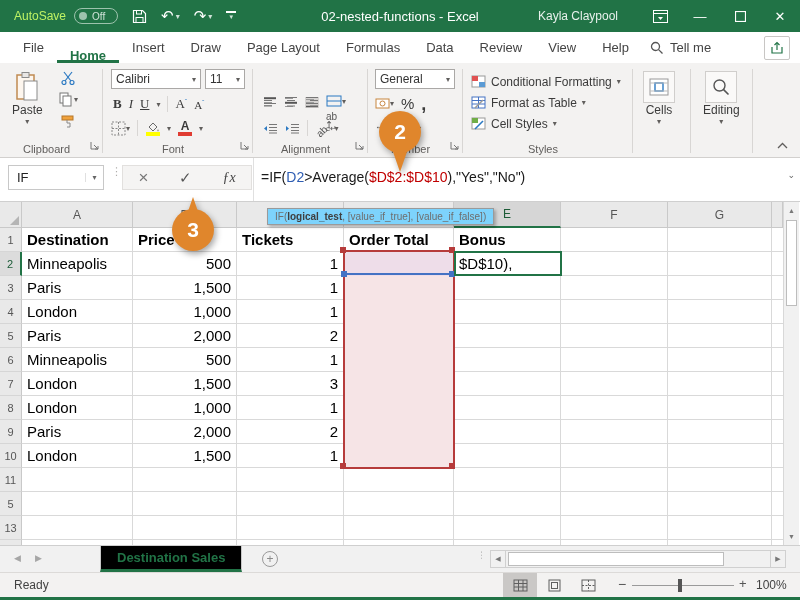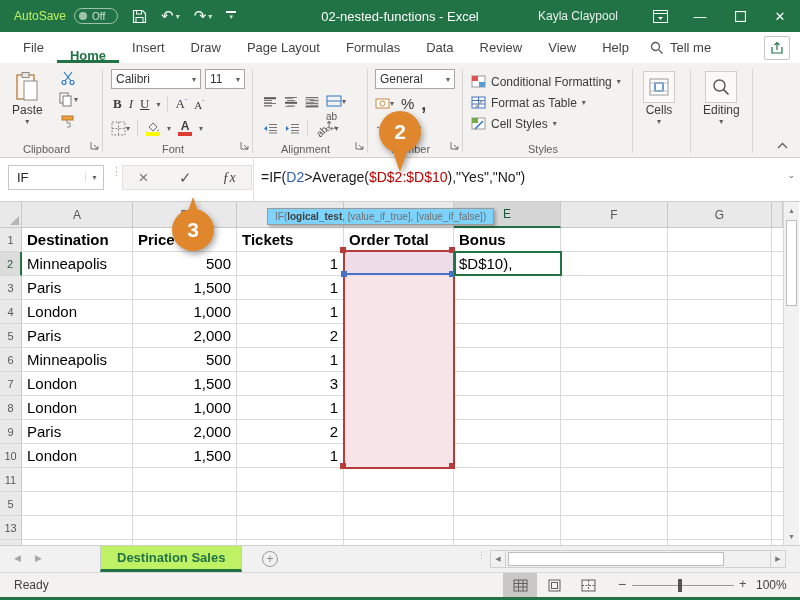--- a/index.html
+++ b/index.html
@@ -92,21 +92,21 @@
 
   
   .vscroll { position:absolute; left:783px; top:202px; width:16px; height:343px; background:#f1f1f1; border-left:1px solid #d8d8d8; }
   .vs-btn { height:17px; display:flex; align-items:center; justify-content:center; color:#787878; font-size:7px; background:#f1f1f1; }
   .vs-thumb { position:absolute; left:2px; top:18px; width:11px; height:86px; background:#fff; border:1px solid #bdbdbd; }
   .vs-down { position:absolute; bottom:0; left:0; right:0; }
 
   
   .tabsbar { position:absolute; left:0; top:545px; width:800px; height:27px; background:#f1f1f1; border-top:1px solid #cfcfcf; }
   .tab-nav { position:absolute; left:14px; top:7px; color:#a6a6a6; font-size:9px; letter-spacing:14px; }
-  .sheet-tab { position:absolute; left:100px; top:0; height:26px; background:#bef264; border-left:1px solid #c8c8c8; border-right:1px solid #c8c8c8;
+  .sheet-tab { position:absolute; left:100px; top:0; height:26px; background:#000000; border-left:1px solid #c8c8c8; border-right:1px solid #c8c8c8;
     border-bottom:3px solid #217346; padding:0 16px; display:flex; align-items:center; font-size:13px; font-weight:bold; color:#217346; }
   .newsheet { position:absolute; left:262px; top:5px; width:16px; height:16px; border:1px solid #9a9a9a; border-radius:50%;
     color:#8a8a8a; font-size:12px; display:flex; align-items:center; justify-content:center; }
   .hs-dots { position:absolute; left:477px; top:7px; color:#b0b0b0; font-size:9px; line-height:5px; }
   .hscroll { position:absolute; left:490px; top:4px; width:296px; height:18px; display:flex; align-items:center; }
   .hs-btn { width:16px; height:18px; background:#f1f1f1; border:1px solid #d0d0d0; color:#787878; font-size:7px; display:flex; align-items:center; justify-content:center; }
   .hs-track { flex:1; height:18px; border-top:1px solid #d0d0d0; border-bottom:1px solid #d0d0d0; background:#f1f1f1; position:relative; }
   .hs-thumb { position:absolute; left:2px; top:1px; width:216px; height:14px; background:#fff; border:1px solid #bdbdbd; }
 
   

